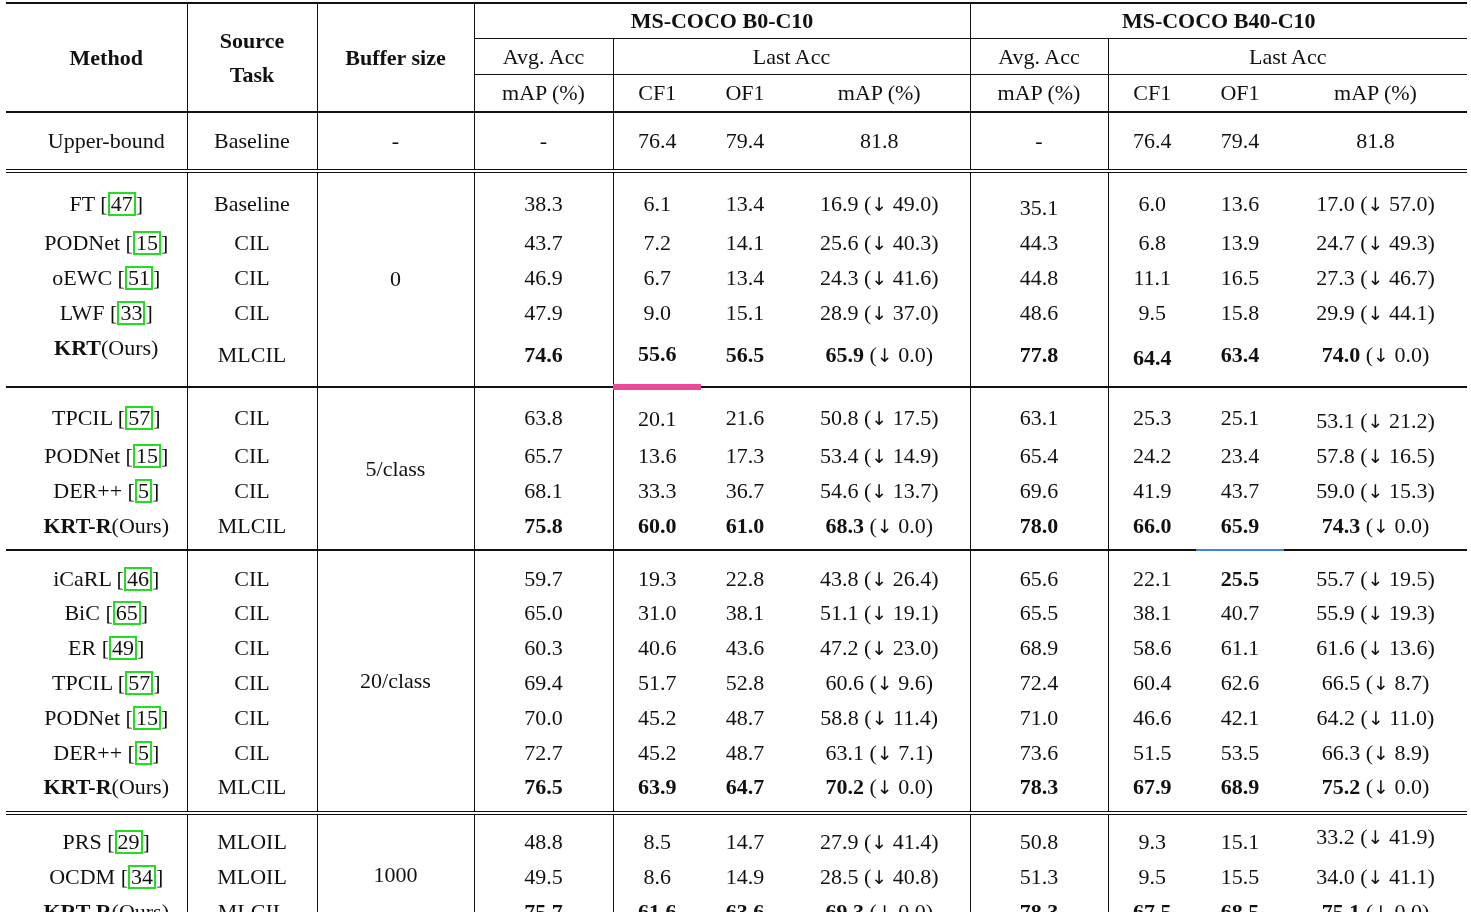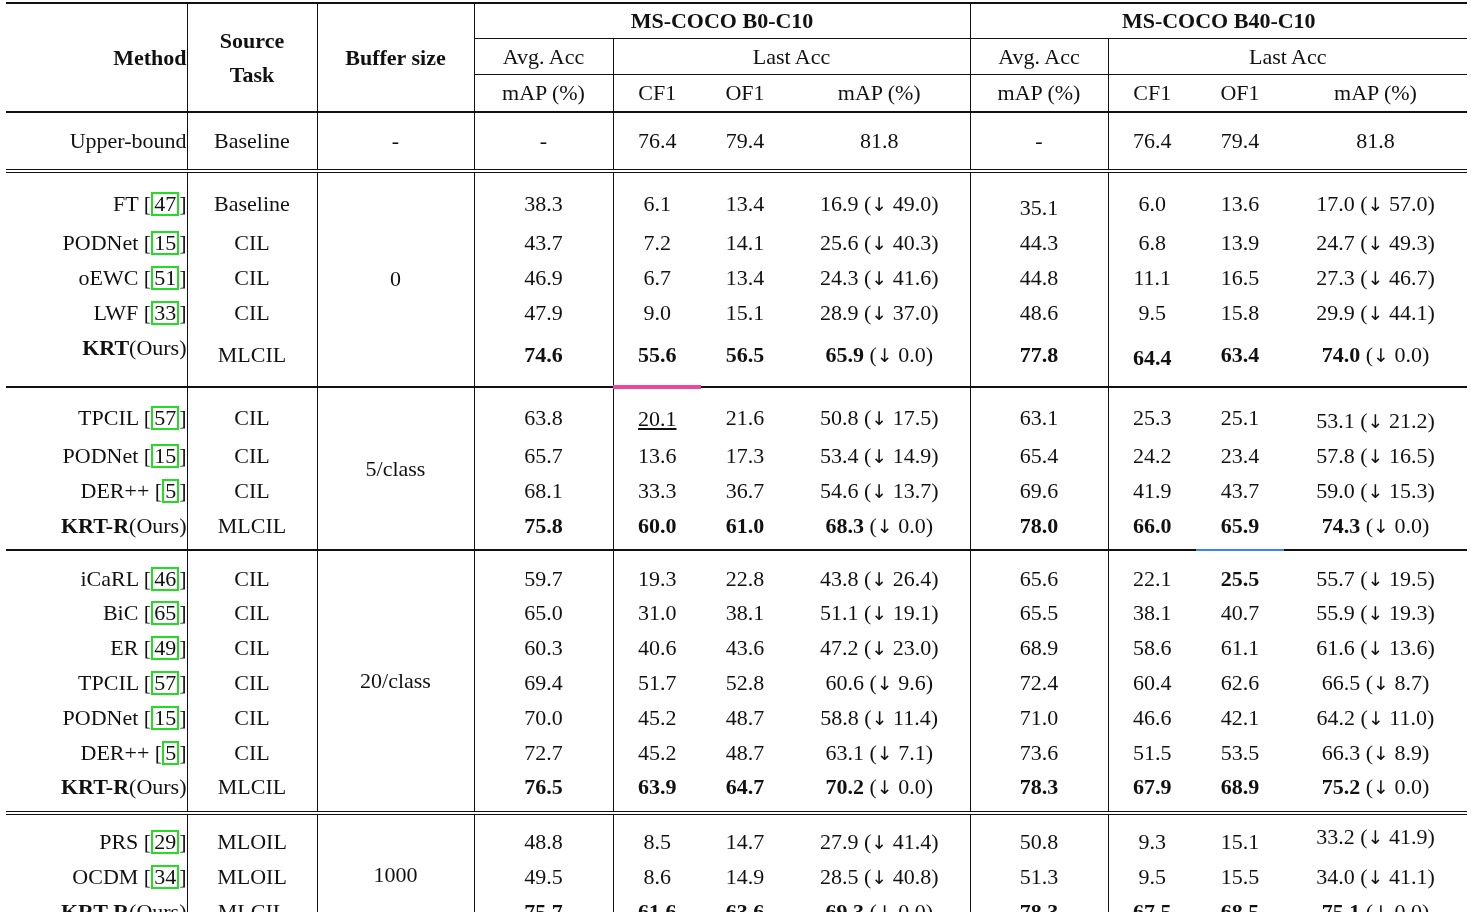--- a/index.html
+++ b/index.html
@@ -4,21 +4,21 @@
 <style>
   html, body { margin: 0; padding: 0; background: #ffffff; }
   body { width: 1471px; height: 912px; overflow: hidden; font-family: "Liberation Serif", "DejaVu Serif", serif; color: #111; }
   #wrap { position: relative; width: 1471px; height: 912px; }
   table { border-collapse: collapse; position: absolute; left: 6px; top: 2px; width: 1461px; font-size: 22px; }
   td, th { padding: 0; text-align: center; font-weight: normal; white-space: nowrap; }
   th.b { font-weight: bold; }
   .vl { border-left: 1.5px solid #111; }
   .top { border-top: 2px solid #111; }
   .cl { border-bottom: 1.2px solid #111; }
-  .left { text-align: right; padding-left: 20px; }
+  .left { text-align: center; padding-left: 20px; }
   .bold { font-weight: bold; }
   .ref { display: inline-block; border: 2px solid #22dd22; line-height: 20px; padding: 0 1px; }
   .arrow { font-family: "DejaVu Sans", sans-serif; font-size: 19px; }
   tr.h1 td, tr.h1 th { height: 34px; }
   tr.h2 td, tr.h2 th { height: 35px; }
   tr.h3 td, tr.h3 th { height: 36px; }
   tr.row td { height: 34.8px; }
   tr.dblb td { border-bottom: 4.5px double #111; }
 </style>
 </head>
@@ -137,21 +137,21 @@
           <td class="vl bold" style="padding-bottom:6px;">77.8</td>
           <td class="vl bold" style="">64.4</td>
           <td class="bold" style="padding-bottom:6px;">63.4</td>
           <td style="padding-bottom:6px;"><span class="bold">74.0</span> (<span class="arrow">↓</span> <span>0.0</span>)</td>
         </tr>
         <tr class="row">
           <td class="left" style="border-top:2px solid #111;padding-top:10px;"><span>TPCIL</span> [<span class="ref">57</span>]</td>
           <td class="vl" style="border-top:2px solid #111;padding-top:10px;">CIL</td>
           <td class="vl" style="border-top:2px solid #111;" rowspan="4">5/class</td>
           <td class="vl" style="border-top:2px solid #111;padding-top:10px;">63.8</td>
-          <td class="vl" style="border-top:4px solid #ec4899;padding-top:10px;text-decoration:underline;">20.1</td>
+          <td class="vl" style="border-top:6px solid #ec4899;padding-top:10px;">20.1</td>
           <td style="border-top:2px solid #111;padding-top:10px;">21.6</td>
           <td style="border-top:2px solid #111;padding-top:10px;"><span>50.8</span> (<span class="arrow">↓</span> <span>17.5</span>)</td>
           <td class="vl" style="border-top:2px solid #111;padding-top:10px;">63.1</td>
           <td class="vl" style="border-top:2px solid #111;padding-top:10px;">25.3</td>
           <td style="border-top:2px solid #111;padding-top:10px;">25.1</td>
           <td style="border-top:2px solid #111;padding-top:16px;"><span>53.1</span> (<span class="arrow">↓</span> <span>21.2</span>)</td>
         </tr>
         <tr class="row">
           <td class="left" style=""><span>PODNet</span> [<span class="ref">15</span>]</td>
           <td class="vl" style="">CIL</td>

